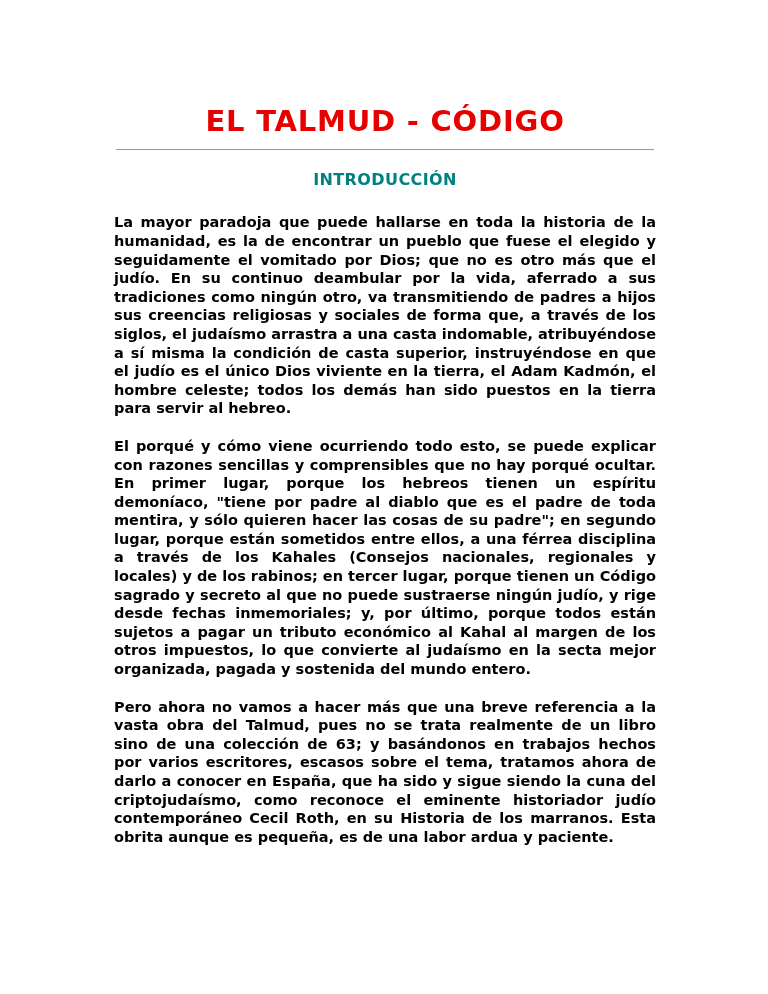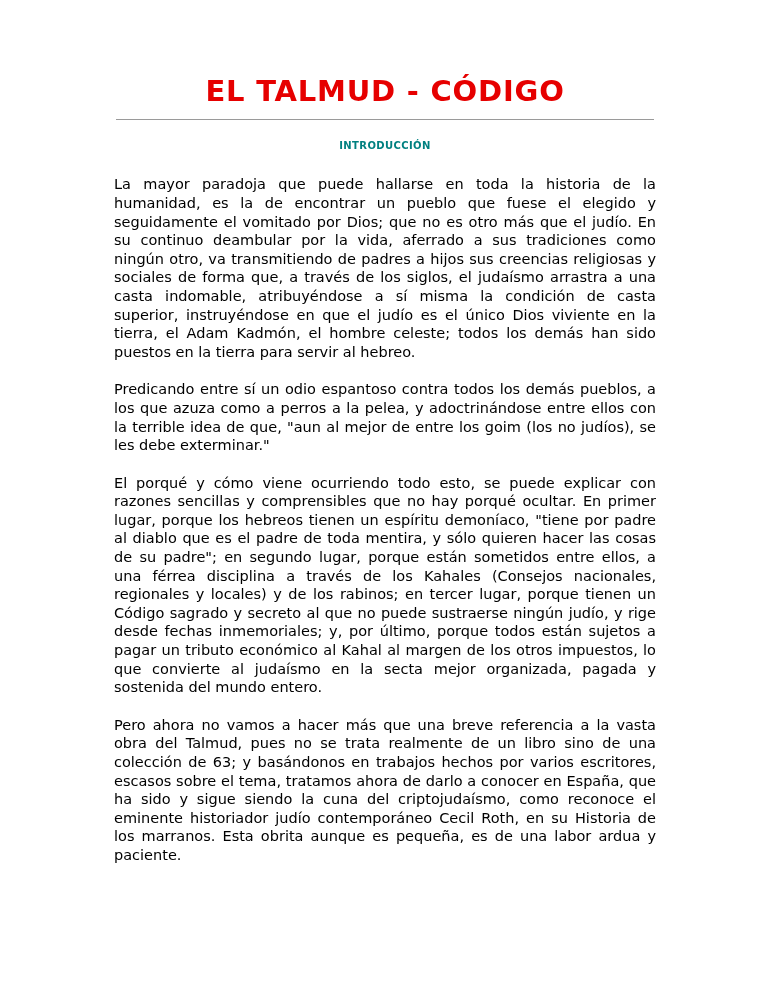--- a/index.html
+++ b/index.html
@@ -11,21 +11,21 @@
     width: 768px;
     height: 994px;
     font-family: "DejaVu Sans", "Liberation Sans", sans-serif;
     color: var(--body, #000000);
     overflow: hidden;
   }
   .page {
     box-sizing: border-box;
     width: 768px;
     height: 994px;
-    padding: 74px 112px 40px 114px;
+    padding: 104px 112px 40px 114px;
     background: #ffffff;
   }
   .doc-title {
     margin: 0 0 10px 0;
     text-align: center;
     color: var(--title, #e60000);
     font-weight: bold;
     font-size: 29px;
     line-height: 1.22;
     letter-spacing: 0.8px;
@@ -37,45 +37,45 @@
     border: none;
     border-top: 1px solid var(--divider, #9a9a9a);
     margin: 10px 2px 20px 2px;
     height: 0;
   }
   .section-heading {
     margin: 0 0 24px 0;
     text-align: center;
     color: var(--heading, #008080);
     font-weight: bold;
-    font-size: 10px;
+    font-size: 16px;
     letter-spacing: 0.4px;
   }
   .para {
     margin: 0 0 19px 0;
     font-size: 14.5px;
     line-height: 18.6px;
     text-align: justify;
     color: var(--body, #000000);
+    font-weight: bold;
   }
 </style>
 </head>
 <body>
 
 <div class="page">
 
   <h1 class="doc-title">
     <span class="title-line">EL TALMUD - CÓDIGO</span>
   </h1>
 
   <hr class="title-divider">
 
   <h2 class="section-heading">INTRODUCCIÓN</h2>
 
   <p class="para">La mayor paradoja que puede hallarse en toda la historia de la humanidad, es la de encontrar un pueblo que fuese el elegido y seguidamente el vomitado por Dios; que no es otro más que el judío. En su continuo deambular por la vida, aferrado a sus tradiciones como ningún otro, va transmitiendo de padres a hijos sus creencias religiosas y sociales de forma que, a través de los siglos, el judaísmo arrastra a una casta indomable, atribuyéndose a sí misma la condición de casta superior, instruyéndose en que el judío es el único Dios viviente en la tierra, el Adam Kadmón, el hombre celeste; todos los demás han sido puestos en la tierra para servir al hebreo.</p>
 
-  <p class="para">Predicando entre sí un odio espantoso contra todos los demás pueblos, a los que azuza como a perros a la pelea, y adoctrinándose entre ellos con la terrible idea de que, "aun al mejor de entre los goim (los no judíos), se les debe exterminar."</p>
 
   <p class="para">El porqué y cómo viene ocurriendo todo esto, se puede explicar con razones sencillas y comprensibles que no hay porqué ocultar. En primer lugar, porque los hebreos tienen un espíritu demoníaco, "tiene por padre al diablo que es el padre de toda mentira, y sólo quieren hacer las cosas de su padre"; en segundo lugar, porque están sometidos entre ellos, a una férrea disciplina a través de los Kahales (Consejos nacionales, regionales y locales) y de los rabinos; en tercer lugar, porque tienen un Código sagrado y secreto al que no puede sustraerse ningún judío, y rige desde fechas inmemoriales; y, por último, porque todos están sujetos a pagar un tributo económico al Kahal al margen de los otros impuestos, lo que convierte al judaísmo en la secta mejor organizada, pagada y sostenida del mundo entero.</p>
 
   <p class="para">Pero ahora no vamos a hacer más que una breve referencia a la vasta obra del Talmud, pues no se trata realmente de un libro sino de una colección de 63; y basándonos en trabajos hechos por varios escritores, escasos sobre el tema, tratamos ahora de darlo a conocer en España, que ha sido y sigue siendo la cuna del criptojudaísmo, como reconoce el eminente historiador judío contemporáneo Cecil Roth, en su Historia de los marranos. Esta obrita aunque es pequeña, es de una labor ardua y paciente.</p>
 
 </div>
 
 </body></html>

